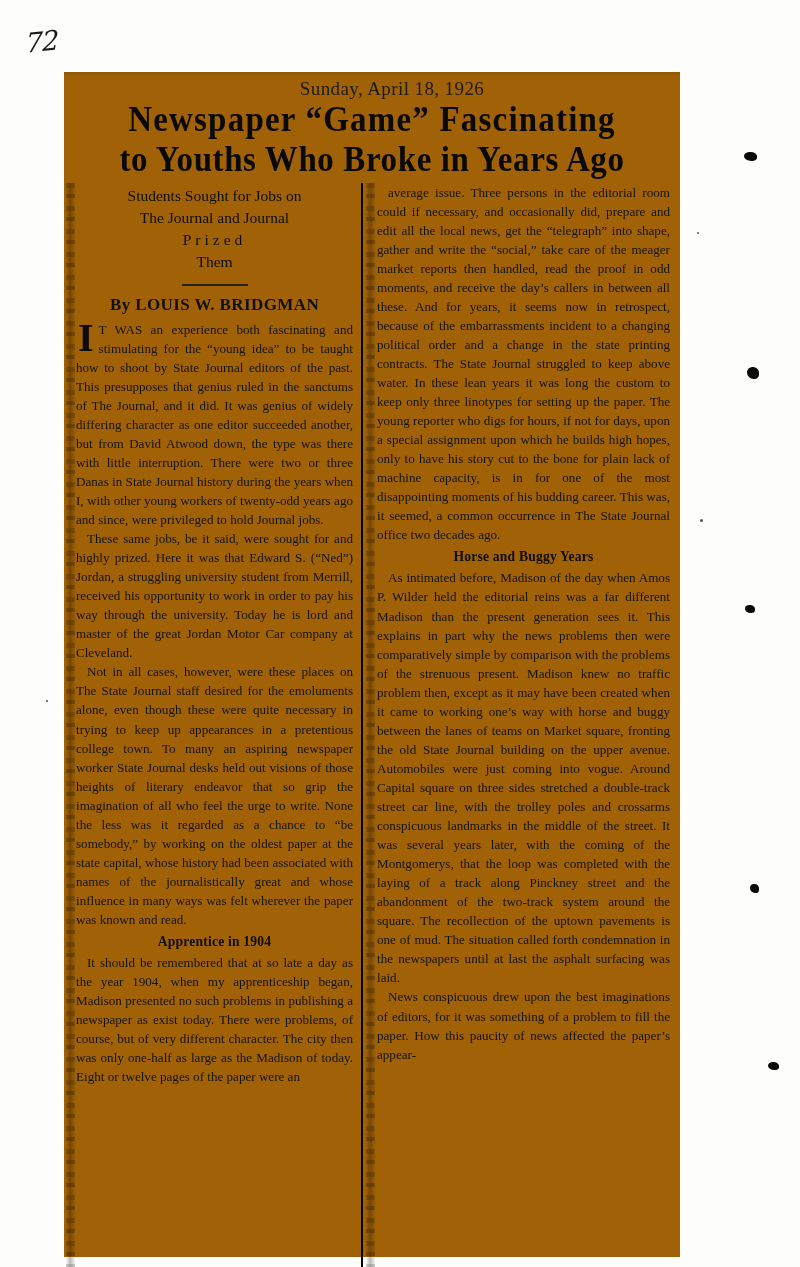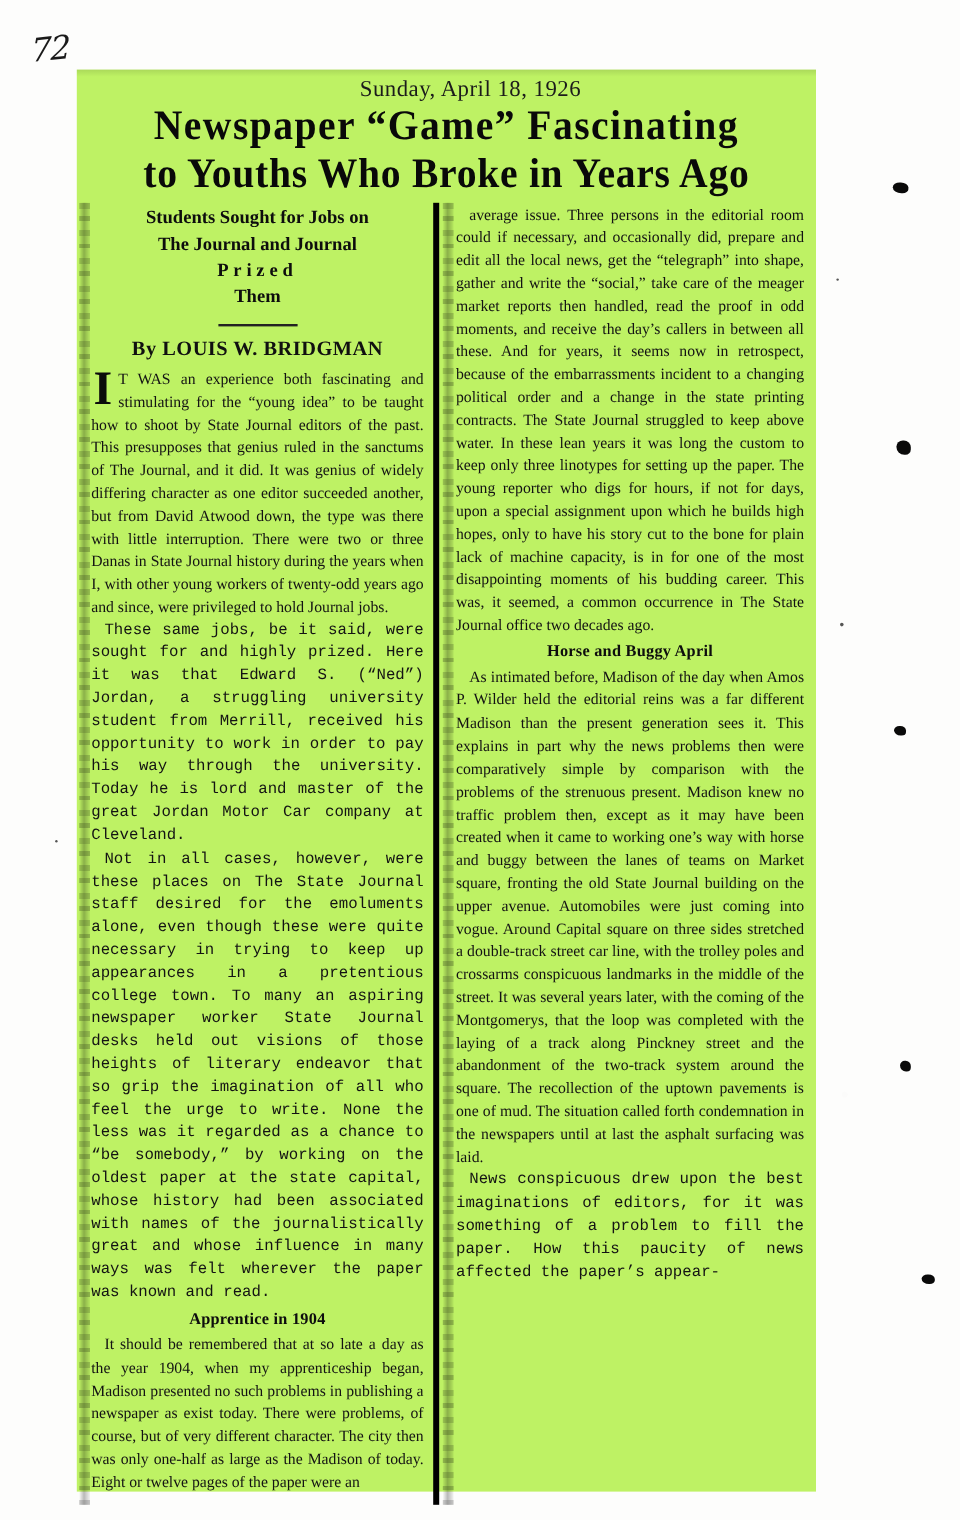--- a/index.html
+++ b/index.html
@@ -46,24 +46,24 @@
     font-style: italic;
     color: #1a1a1a;
     transform: rotate(-6deg) skewX(-6deg);
     letter-spacing: -1px;
   }
 
   
   #clipping {
     position: absolute;
     left: 64px;
-    top: 58px;
+    top: 72px;
     width: 616px;
     height: 1185px;
-    background: #bef264;
+    background: #a16207;
   }
   
   #clipping:before {
     content: "";
     position: absolute;
     left: 0; right: 0; top: 0;
     height: 6px;
     background: linear-gradient(180deg, rgba(0,0,0,.10), rgba(0,0,0,0));
   }
 
@@ -100,21 +100,21 @@
   #columns {
     display: flex;
     margin-top: 5px;
     height: 1085px;
   }
   .column {
     position: relative;
     box-sizing: border-box;
   }
   #column-1 { width: 297px; padding: 0 8px 0 12px; }
-  #column-2 { width: 319px; padding: 0 10px 0 14px; border-left: 5px solid #000000; }
+  #column-2 { width: 319px; padding: 0 10px 0 14px; border-left: 2px solid #000000; }
 
   
   .col-smudge {
     position: absolute;
     top: 0;
     bottom: 0;
     width: 9px;
     pointer-events: none;
     opacity: .62;
     background:
@@ -125,21 +125,21 @@
         rgba(0,0,0,.38) 11px, rgba(0,0,0,.38) 15px,
         rgba(0,0,0,.02) 15px, rgba(0,0,0,.02) 23px);
   }
   #column-1 .col-smudge { left: 2px; }
   #column-2 .col-smudge { left: 3px; }
 
   
   .deck {
     text-align: center;
     font-family: "Liberation Serif", serif;
-    font-weight: bold;
+    font-weight: normal;
     font-size: 15.5px;
     line-height: 1.42;
     color: #0d0d0d;
     margin: 2px 0 0 0;
   }
   .deck .deck-line { display: block; white-space: nowrap; }
   .deck .deck-line.spaced { letter-spacing: 4px; }
 
   .deck-rule {
     width: 66px;
@@ -163,21 +163,21 @@
     font-family: "Liberation Serif", serif;
     font-size: 13.1px;
     line-height: 1.455;
     text-align: justify;
     text-justify: inter-word;
     color: #131313;
     margin: 0;
     text-indent: 11px;
     hyphens: none;
   }
-  .body-par + .body-par { margin-top: 0; font-family: Liberation Mono, monospace; }
+  .body-par + .body-par { margin-top: 0; }
 
   
   .lead-par { text-indent: 0; position: relative; min-height: 44px; }
   .dropcap {
     float: left;
     font-family: "Liberation Serif", serif;
     font-weight: bold;
     font-size: 40px;
     line-height: 0.82;
     margin: 2px 5px 0 2px;
@@ -262,21 +262,21 @@
         <div class="section-head">Apprentice in 1904</div>
 
         <p class="body-par">It should be remembered that at so late a day as the year 1904, when my apprenticeship began, Madison presented no such problems in publishing a newspaper as exist today. There were problems, of course, but of very different character. The city then was only one-half as large as the Madison of today. Eight or twelve pages of the paper were an</p>
       </div>
 
       <div class="column" id="column-2">
         <div class="col-smudge"></div>
 
         <p class="body-par">average issue. Three persons in the editorial room could if necessary, and occasionally did, prepare and edit all the local news, get the “telegraph” into shape, gather and write the “social,” take care of the meager market reports then handled, read the proof in odd moments, and receive the day’s callers in between all these. And for years, it seems now in retrospect, because of the embarrassments incident to a changing political order and a change in the state printing contracts. The State Journal struggled to keep above water. In these lean years it was long the custom to keep only three linotypes for setting up the paper. The young reporter who digs for hours, if not for days, upon a special assignment upon which he builds high hopes, only to have his story cut to the bone for plain lack of machine capacity, is in for one of the most disappointing moments of his budding career. This was, it seemed, a common occurrence in The State Journal office two decades ago.</p>
 
-        <div class="section-head">Horse and Buggy April</div>
+        <div class="section-head">Horse and Buggy Years</div>
 
         <p class="body-par">As intimated before, Madison of the day when Amos P. Wilder held the editorial reins was a far different Madison than the present generation sees it. This explains in part why the news problems then were comparatively simple by comparison with the problems of the strenuous present. Madison knew no traffic problem then, except as it may have been created when it came to working one’s way with horse and buggy between the lanes of teams on Market square, fronting the old State Journal building on the upper avenue. Automobiles were just coming into vogue. Around Capital square on three sides stretched a double-track street car line, with the trolley poles and crossarms conspicuous landmarks in the middle of the street. It was several years later, with the coming of the Montgomerys, that the loop was completed with the laying of a track along Pinckney street and the abandonment of the two-track system around the square. The recollection of the uptown pavements is one of mud. The situation called forth condemnation in the newspapers until at last the asphalt surfacing was laid.</p>
         <p class="body-par">News conspicuous drew upon the best imaginations of editors, for it was something of a problem to fill the paper. How this paucity of news affected the paper’s appear-</p>
       </div>
 
     </div>
   </div>
 </div>
 
 </body></html>

